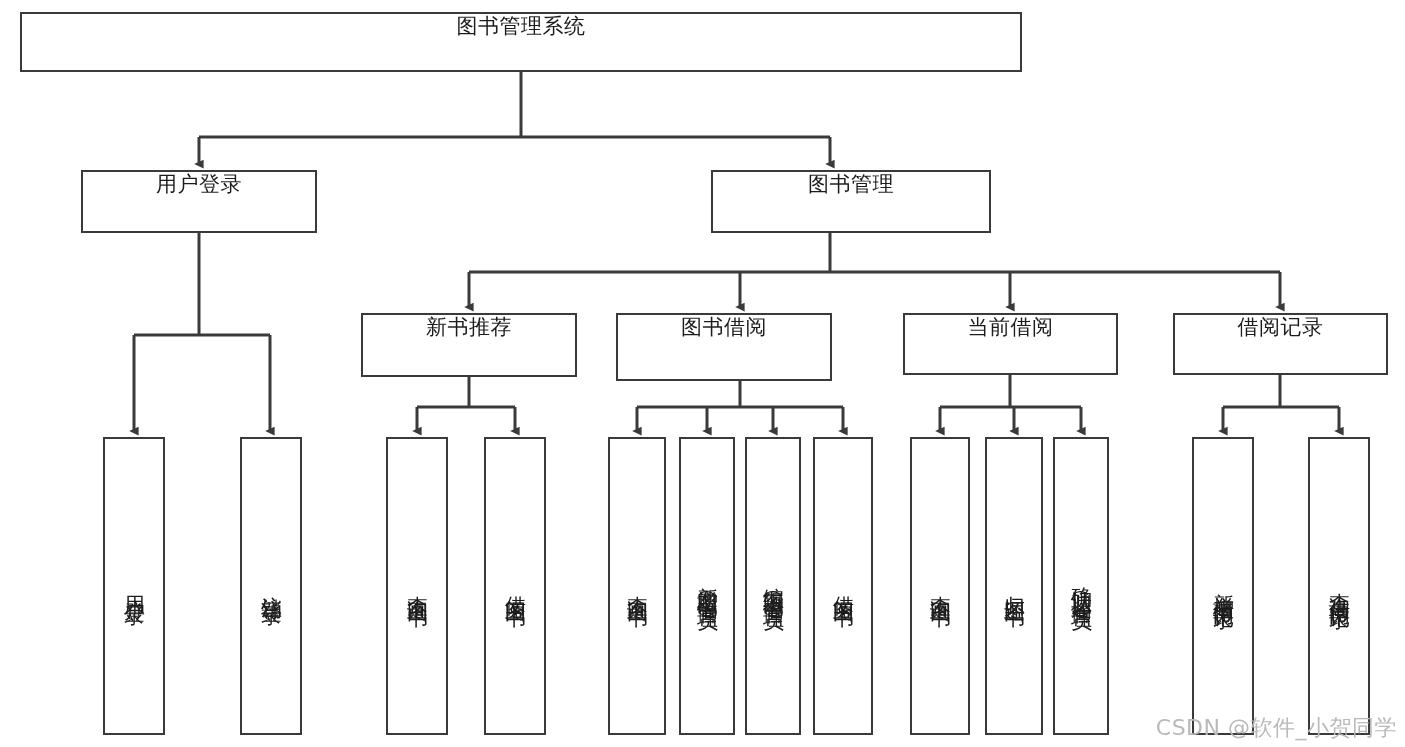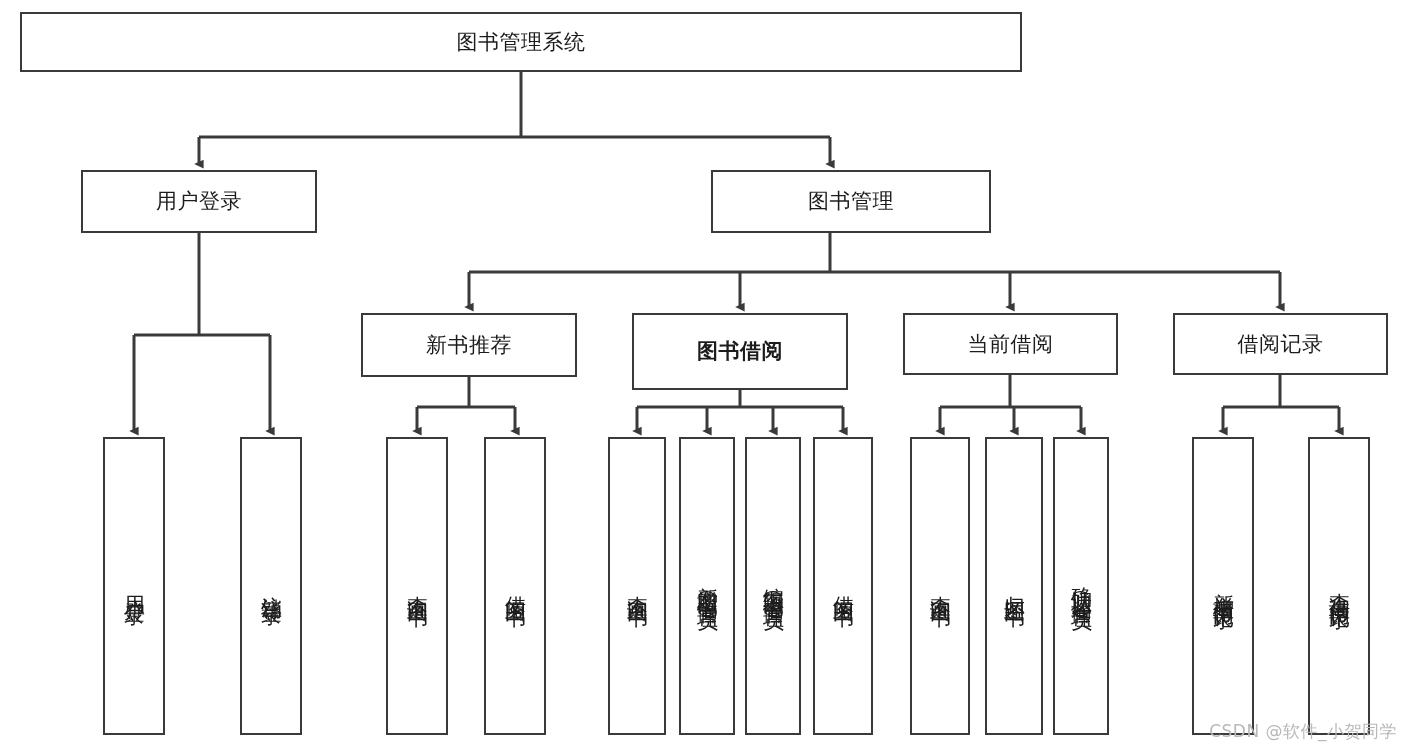--- a/index.html
+++ b/index.html
@@ -25,21 +25,21 @@
     top: 0;
     width: 1405px;
     height: 747px;
   }
   .node {
     position: absolute;
     box-sizing: border-box;
     background: #ffffff;
     border: 2.5px solid #3a3a3a;
     display: flex;
-    align-items: center;
+    align-items: flex-start;
     justify-content: center;
     color: #1c1c1c;
   }
   .node .label {
     display: block;
     text-align: center;
     line-height: 1.18;
     white-space: nowrap;
   }
   .node.horizontal .label {
@@ -59,21 +59,21 @@
     text-orientation: upright;
     font-size: 21px;
     letter-spacing: 3.5px;
     line-height: 1;
     white-space: nowrap;
   }
   #watermark {
     position: absolute;
     right: 8px;
     bottom: 4px;
-    font-size: 17px;
+    font-size: 22px;
     color: #b9b9b9;
     letter-spacing: 0.5px;
     white-space: nowrap;
     pointer-events: none;
     margin-left: 21px;
   }
 </style>
 </head>
 <body>
 
@@ -139,21 +139,21 @@
   <div class="node horizontal" style="left: 81px; top: 170px; width: 236px; height: 63px;">
     <span class="label">用户登录</span>
   </div>
   <div class="node horizontal" style="left: 711px; top: 170px; width: 280px; height: 63px;">
     <span class="label">图书管理</span>
   </div>
 
   <div class="node horizontal" style="left: 361px; top: 313px; width: 216px; height: 64px;">
     <span class="label">新书推荐</span>
   </div>
-  <div class="node horizontal" style="left: 632px; top: 313px; width: 216px; height: 77px; font-weight: bold;">
+  <div class="node horizontal" style="left: 616px; top: 313px; width: 216px; height: 68px;">
     <span class="label">图书借阅</span>
   </div>
   <div class="node horizontal" style="left: 903px; top: 313px; width: 215px; height: 62px;">
     <span class="label">当前借阅</span>
   </div>
   <div class="node horizontal" style="left: 1173px; top: 313px; width: 215px; height: 62px;">
     <span class="label">借阅记录</span>
   </div>
 
   <div class="node leaf" style="left: 103px; top: 437px; width: 62px; height: 298px;">

